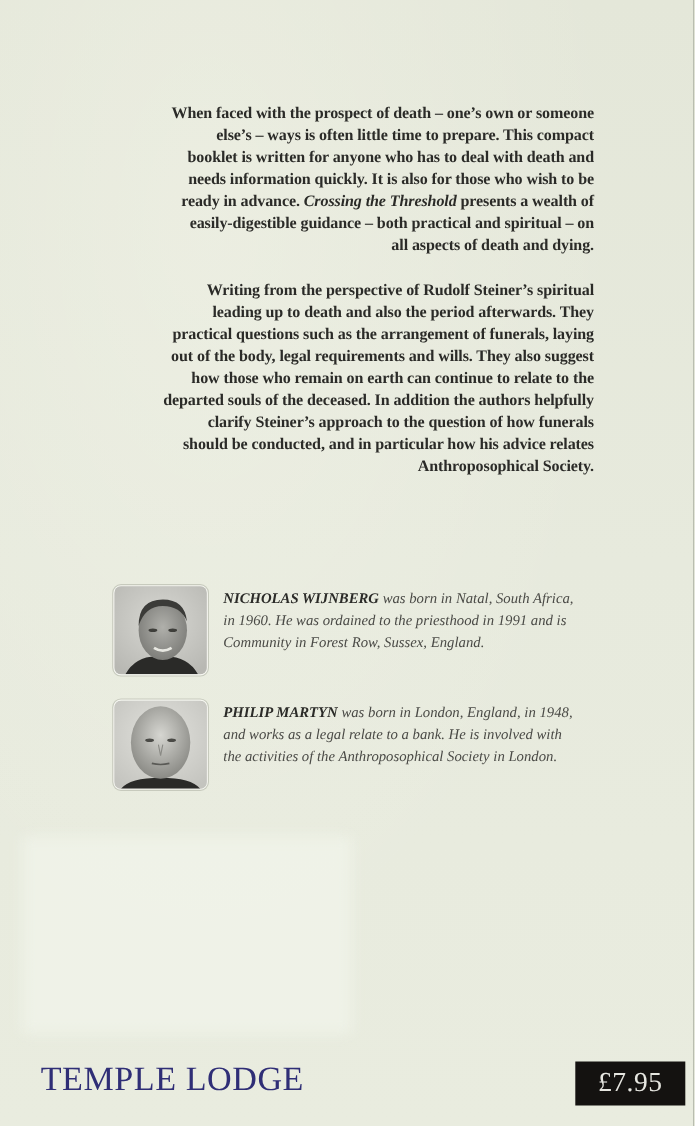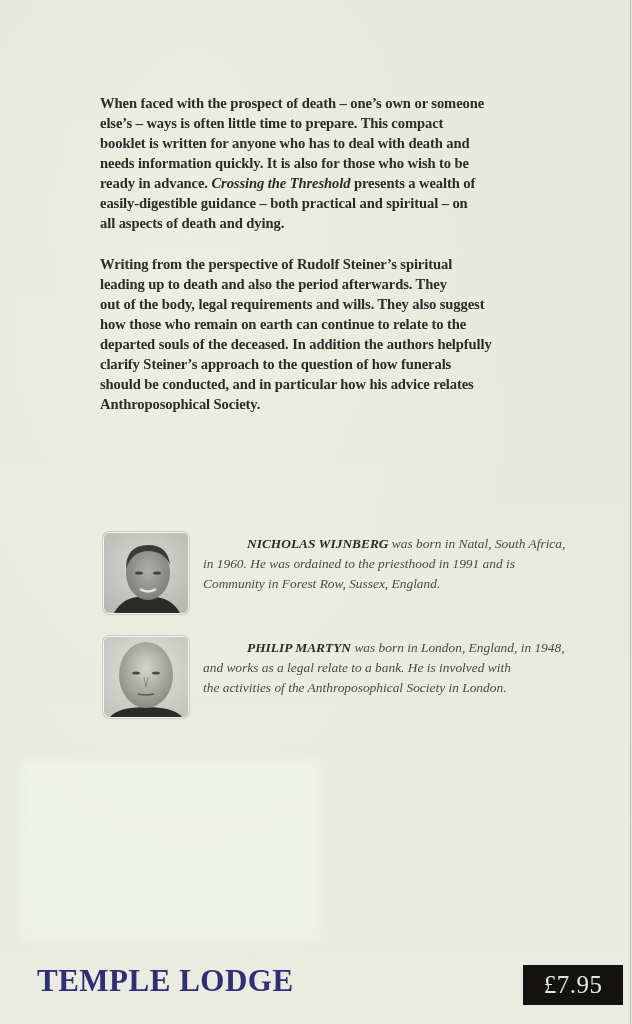--- a/index.html
+++ b/index.html
@@ -32,21 +32,21 @@
       position: absolute;
       left: 20px; top: 760px;
       width: 300px; height: 180px;
       background: rgba(244,247,238,0.55);
       filter: blur(6px);
     }
     .blurb {
       position: absolute;
       left: 100px;
       width: 440px;
-      text-align: left;
+      text-align: right;
       color: #2b2b28;
       font-size: 14.6px;
       line-height: 20px;
       font-weight: bold;
       letter-spacing: -0.1px;
     }
     .blurb .lines span {
       display: block;
       white-space: nowrap;
     }
@@ -81,29 +81,28 @@
       width: 360px;
       font-style: italic;
       font-size: 13.4px;
       line-height: 20px;
       color: #4a4a46;
     }
     .bio span.line { display: block; white-space: nowrap; }
     .bio .name {
       font-weight: bold;
       color: #2b2b28;
-      margin-left: 44px;
     }
 
     .publisher {
       position: absolute;
       left: 37px;
       top: 962px;
       font-size: 31px;
-      font-weight: bold;
+      font-weight: normal;
       color: #2f2e76;
       letter-spacing: 0.5px;
       line-height: 38px;
       white-space: nowrap;
     }
     .price {
       position: absolute;
       left: 523px;
       top: 965px;
       width: 100px;
@@ -132,20 +131,21 @@
       <span><b>ready in advance. </b><em>Crossing the Threshold</em><b> presents a wealth of</b></span>
       <span>easily-digestible guidance – both practical and spiritual – on</span>
       <span>all aspects of death and dying.</span>
     </div>
   </div>
 
   <div class="blurb" id="p2">
     <div class="lines">
       <span>Writing from the perspective of Rudolf Steiner’s spiritual</span>
       <span>leading up to death and also the period afterwards. They</span>
+      <span>practical questions such as the arrangement of funerals, laying</span>
       <span>out of the body, legal requirements and wills. They also suggest</span>
       <span>how those who remain on earth can continue to relate to the</span>
       <span>departed souls of the deceased. In addition the authors helpfully</span>
       <span>clarify Steiner’s approach to the question of how funerals</span>
       <span>should be conducted, and in particular how his advice relates</span>
       <span>Anthroposophical Society.</span>
     </div>
   </div>
 
   <div class="author" id="author1">

